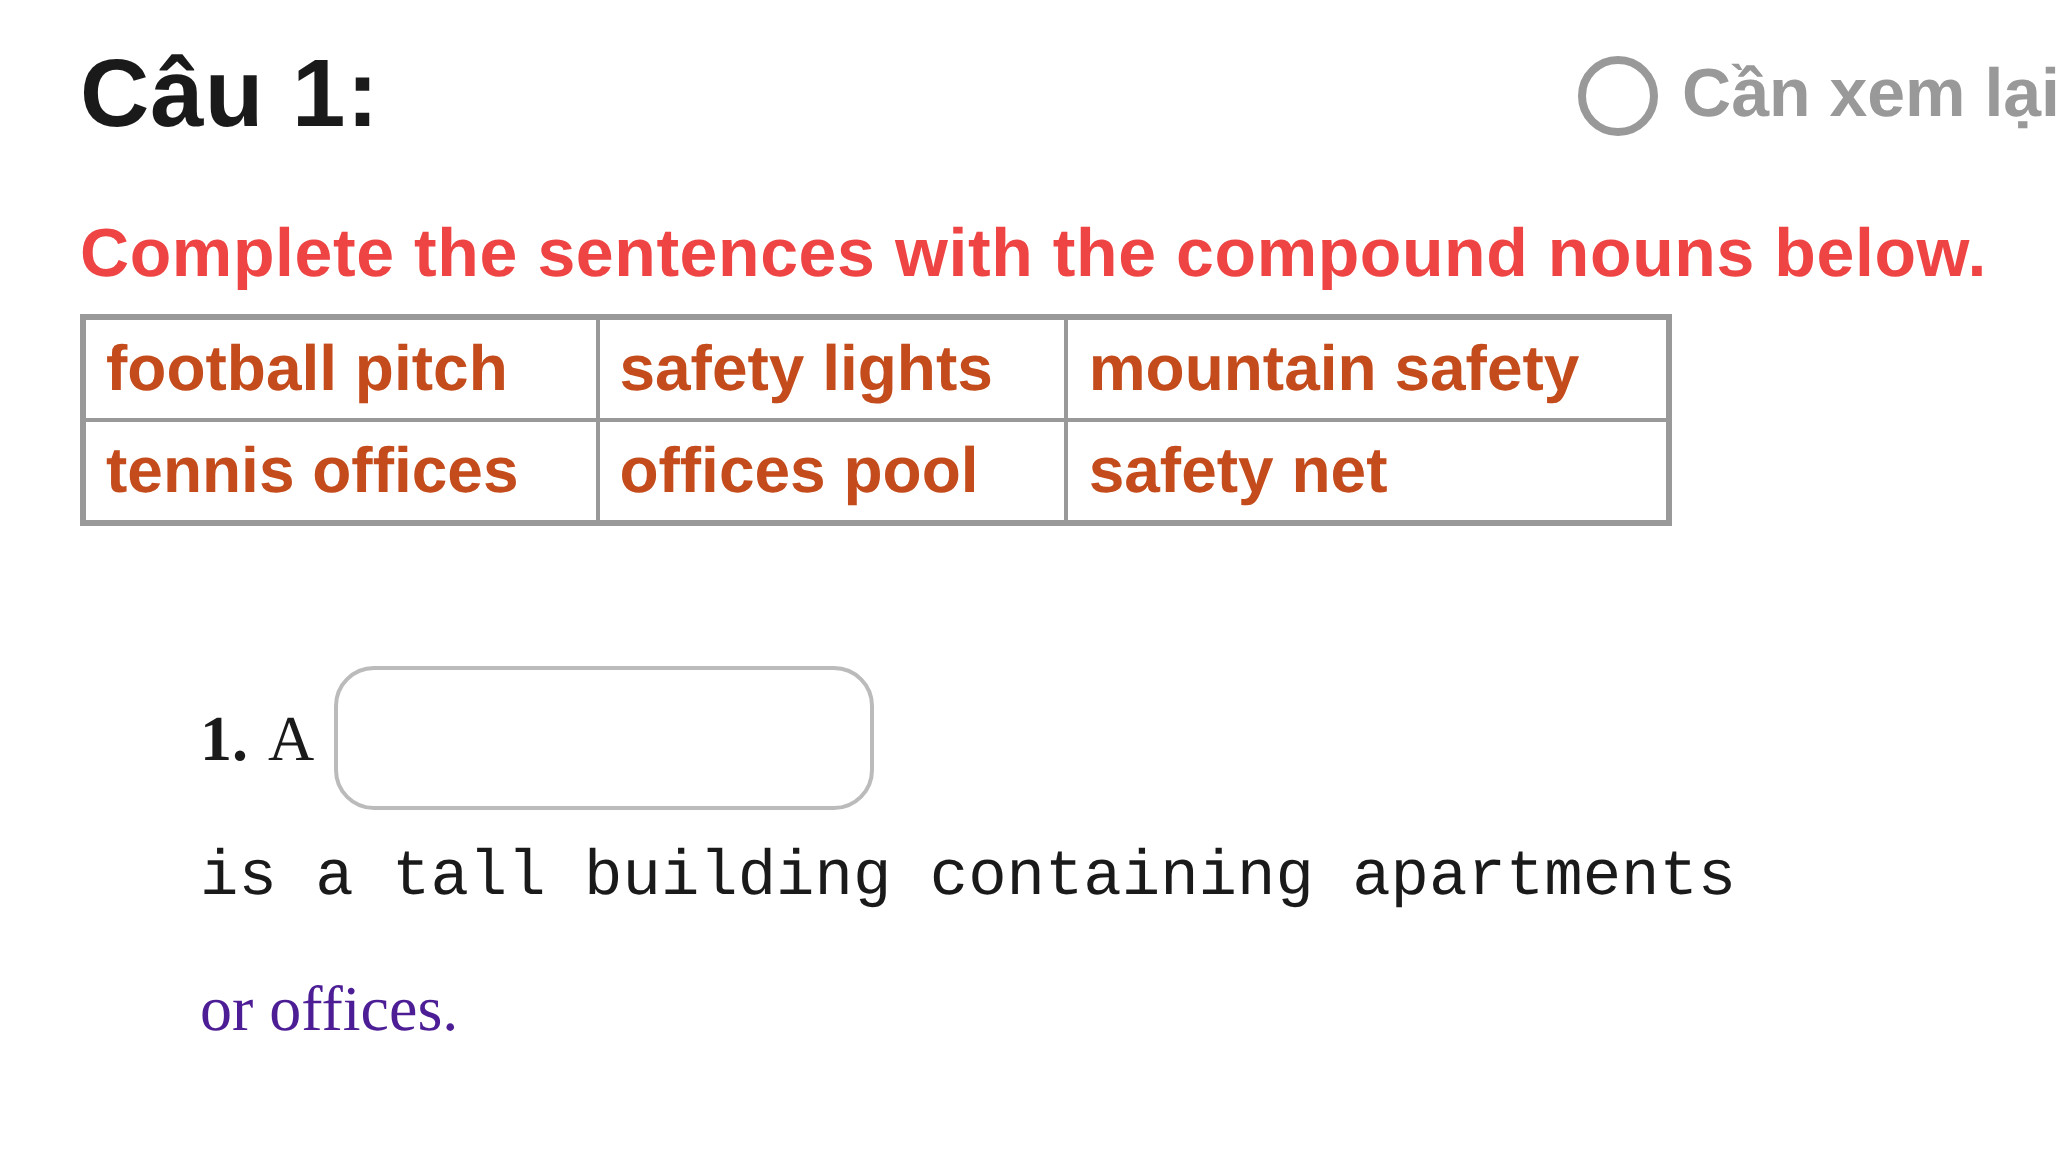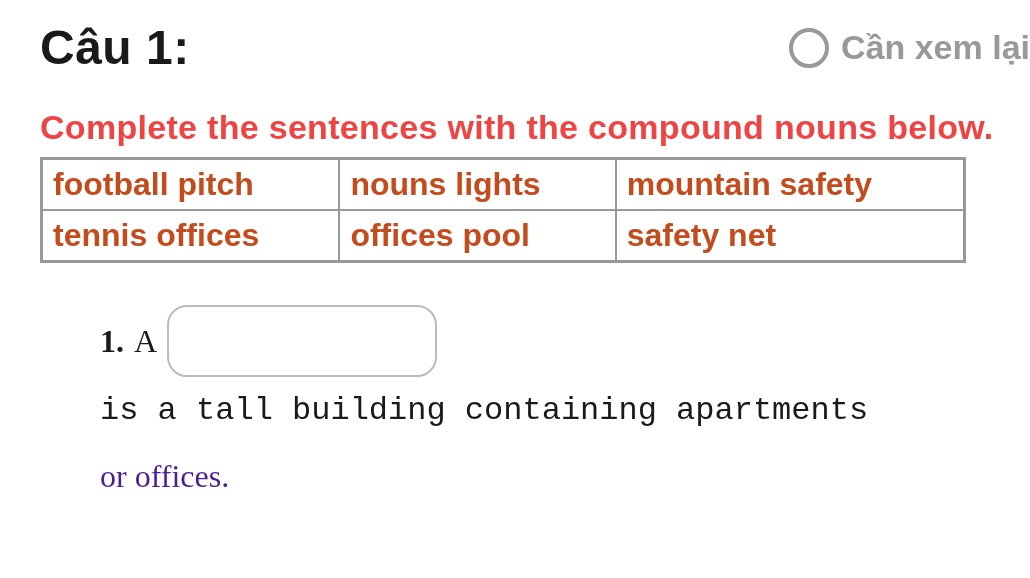--- a/index.html
+++ b/index.html
@@ -51,22 +51,22 @@
       font-size: 34px;
       font-weight: 600;
       color: #ef4444;
       line-height: 1.3;
       margin-bottom: 8px;
       letter-spacing: 0.3px;
     }
     .word-table {
       border-collapse: collapse;
       border: 3px solid #999999;
-      width: 926px;
-      margin-bottom: 42px;
+      width: 796px;
+      margin-bottom: 70px;
     }
     .word-table td {
       border: 2px solid #999999;
       padding: 6px 10px;
       font-size: 32px;
       font-weight: 700;
       color: #c44b1c;
       vertical-align: middle;
     }
     .question-item {
@@ -118,21 +118,21 @@
     <div class="review-label">Cần xem lại</div>
   </div>
 </div>
 
 <div class="instructions">Complete the sentences with the compound nouns below.</div>
 
 <table class="word-table">
   <tbody>
       <tr>
     <td>football pitch</td>
-    <td>nouns lights</td>
+    <td>safety lights</td>
     <td>mountain safety</td>
   </tr>
   <tr>
     <td>tennis offices</td>
     <td>offices pool</td>
     <td>safety net</td>
   </tr>
 </tbody>
   </table>
 

